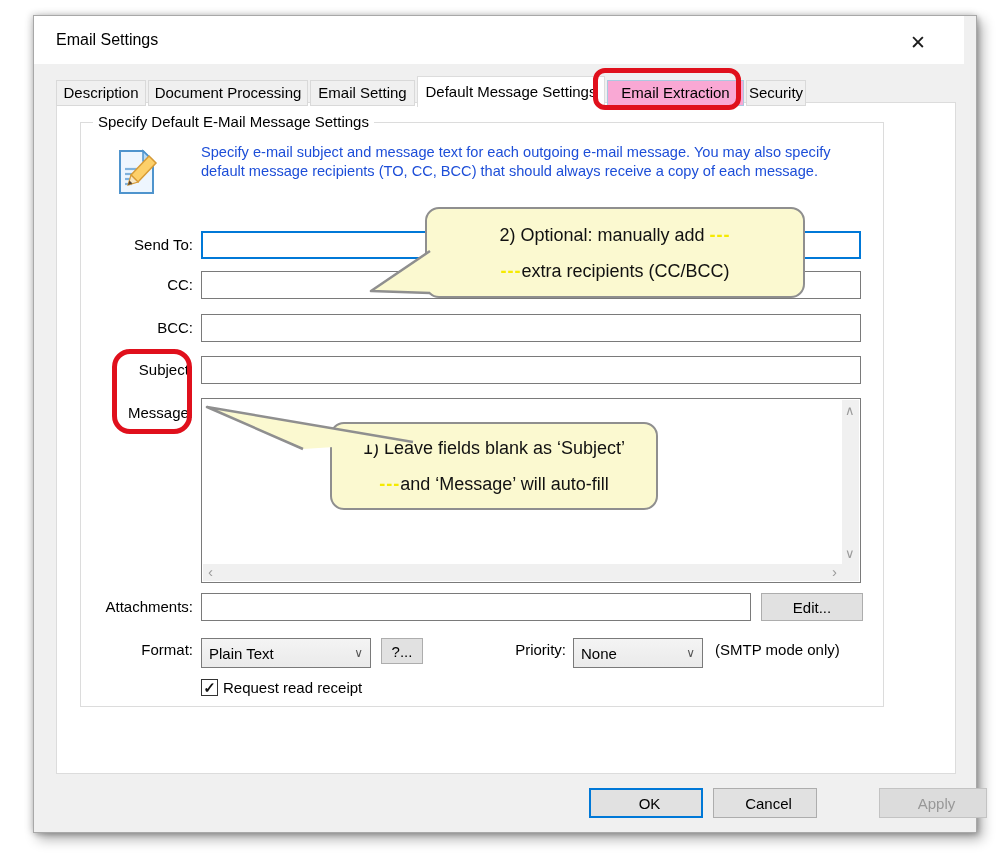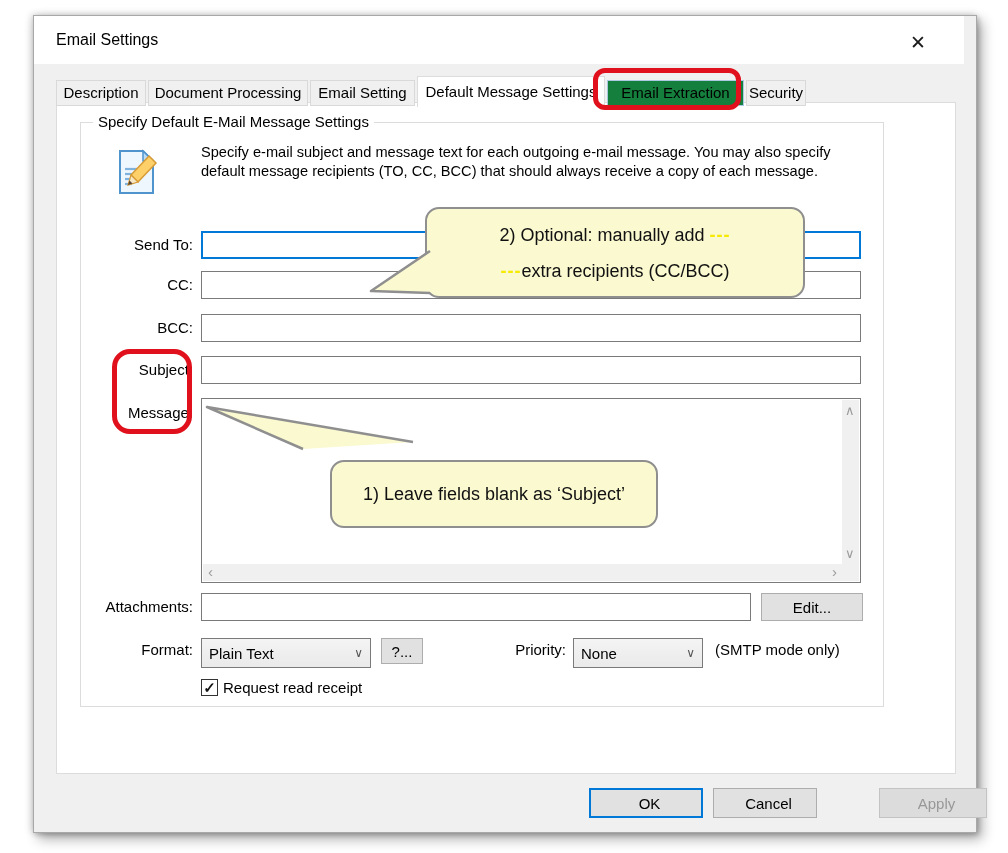--- a/index.html
+++ b/index.html
@@ -11,31 +11,31 @@
 
   .titlebar { position:absolute; left:0; top:0; right:12px; height:48px; background:#ffffff; }
   .title { position:absolute; left:22px; top:15px; font-size:16px; color:#000; }
   .close-btn { position:absolute; right:34px; top:14px; width:24px; height:24px; font-size:19px; color:#1a1a1a;
     display:flex; align-items:center; justify-content:center; cursor:default; font-weight:400; }
 
   .tabs { position:absolute; left:22px; top:60px; display:flex; align-items:flex-end; z-index:2; }
   .tab { height:26px; line-height:24px; text-align:center; font-size:15px; color:#000;
     background:#f0f0f0; border:1px solid #d9d9d9; margin-right:2px; }
   .tab.active { height:31px; line-height:30px; background:#ffffff; border:1px solid #dcdcdc; border-bottom:none; margin-bottom:-1px; z-index:3; }
-  .tab.highlight { background:#15803d; border-color:#abc9e0; }
+  .tab.highlight { background:#f9a8d4; border-color:#abc9e0; }
   .tab.t0{width:90px} .tab.t1{width:160px} .tab.t2{width:105px} .tab.t3{width:188px} .tab.t4{width:137px} .tab.t5{width:60px}
 
   .page { position:absolute; left:22px; top:86px; width:900px; height:672px; background:#ffffff; border:1px solid #dcdcdc; z-index:1; }
 
   .groupbox { position:absolute; left:23px; top:19px; width:804px; height:585px; border:1px solid #dcdcdc; }
   .groupbox-title { position:absolute; left:12px; top:-10px; background:#ffffff; padding:0 5px; font-size:15px; color:#000;text-align:right; }
 
   .doc-icon { position:absolute; left:30px; top:24px; width:50px; height:50px; }
 
-  .group-desc { position:absolute; left:120px; top:20px; width:648px; font-size:14.6px; line-height:19px; color:#000000; }
+  .group-desc { position:absolute; left:120px; top:20px; width:648px; font-size:14.6px; line-height:19px; color:#1d4ed8; }
 
   .row-label { position:absolute; left:0; width:112px; text-align:right; font-size:15px; color:#000; }
   .txt { position:absolute; left:120px; width:660px; height:28px; border:1px solid #7a7a7a; background:#fff;
     font-size:15px; padding:0 6px; font-family:"Liberation Sans", sans-serif; outline:none; }
   .txt.focused { border:2px solid #0078d7; }
 
   .msgbox { position:absolute; left:120px; top:275px; width:660px; height:185px; border:1px solid #7a7a7a; background:#fff; }
   .vscroll { position:absolute; top:1px; right:1px; bottom:18px; width:17px; background:#f0f0f0; }
   .hscroll { position:absolute; left:1px; right:18px; bottom:1px; height:17px; background:#f0f0f0; }
   .scroll-corner { position:absolute; right:1px; bottom:1px; width:17px; height:17px; background:#f0f0f0; }
@@ -67,21 +67,21 @@
 
   .ann-ring { position:absolute; border:5px solid #e0101c; border-radius:12px; z-index:50; pointer-events:none; }
   .ring-tab { left:593px; top:68px; width:148px; height:42px; }
   .ring-labels { left:112px; top:349px; width:80px; height:85px; border-radius:18px; }
 
   .callout { position:absolute; background:#fbf9d0; border:2.5px solid #8f8f8f; border-radius:14px; z-index:55;
     display:flex; flex-direction:column; align-items:center; justify-content:center; font-size:18px; color:#111; }
   .callout .line { white-space:nowrap; line-height:36px; }
   .dash { color:#f5ea00; font-weight:bold; letter-spacing:1px; }
   .co2 { left:425px; top:207px; width:380px; height:91px; }
-  .co1 { left:330px; top:460px; width:328px; height:68px; }
+  .co1 { left:330px; top:422px; width:328px; height:88px; }
   .tail-svg { position:absolute; left:0; top:0; width:1008px; height:853px; z-index:56; pointer-events:none; }
 </style>
 </head>
 <body>
 
 <div class="dialog">
 
   <div class="titlebar">
     <div class="title">Email Settings</div>
     <div class="close-btn">✕</div>
@@ -174,20 +174,21 @@
 <div class="ann-ring ring-tab"></div>
 <div class="ann-ring ring-labels"></div>
 
 <div class="callout co2">
   <div class="line"><span>2) Optional: manually add </span><span class="dash">---</span></div>
   <div class="line"><span class="dash">---</span><span>extra recipients (CC/BCC)</span></div>
 </div>
 
 <div class="callout co1">
   <div class="line"><span>1) Leave fields blank as ‘Subject’</span></div>
+  <div class="line"><span class="dash">---</span><span>and ‘Message’ will auto-fill</span></div>
 </div>
 
 <svg class="tail-svg">
   <path d="M 430 251 L 371 291 L 430 293 Z" fill="#fbf9d0" stroke="none"></path>
   <path d="M 430 251 L 371 291 L 430 293" fill="none" stroke="#8f8f8f" stroke-width="2.5" stroke-linejoin="round"></path>
   <path d="M 303 449 L 207 407 L 413 442 Z" fill="#fbf9d0" stroke="none"></path>
   <path d="M 303 449 L 207 407 L 413 442" fill="none" stroke="#8f8f8f" stroke-width="2.5" stroke-linejoin="round"></path>
 </svg>
 
 </body></html>

